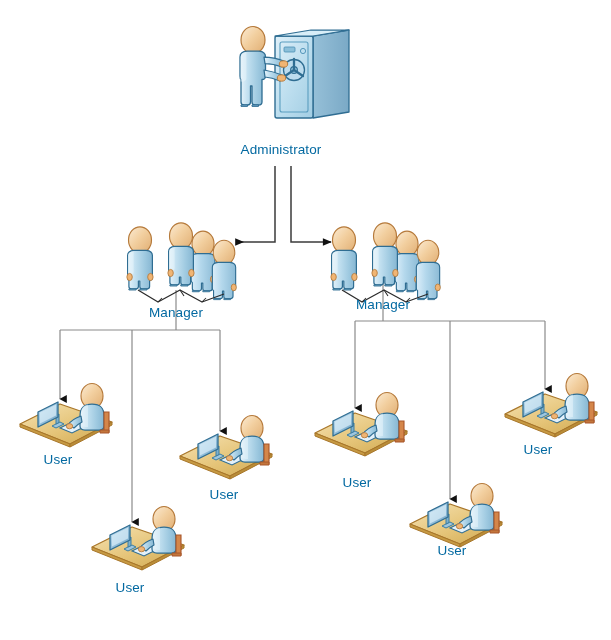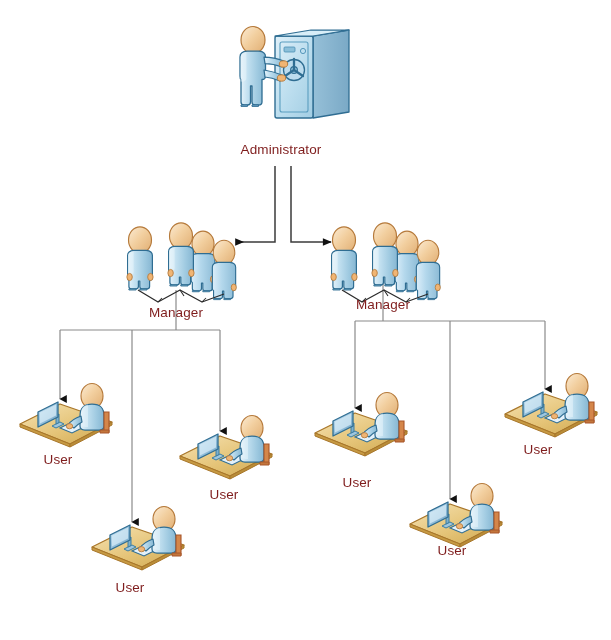--- a/index.html
+++ b/index.html
@@ -26,21 +26,21 @@
     left: 0;
     top: 0;
     width: 611px;
     height: 640px;
     display: block;
   }
   .node-label {
     position: absolute;
     font-family: "Liberation Sans", sans-serif;
     font-size: 13.5px;
-    color: #7f1d1d;
+    color: #0369a1;
     white-space: nowrap;
     text-align: center;
     transform: translateX(-50%);
     letter-spacing: 0.1px;
   }
 </style>
 </head>
 <body>
 
 <div id="diagram-root">

